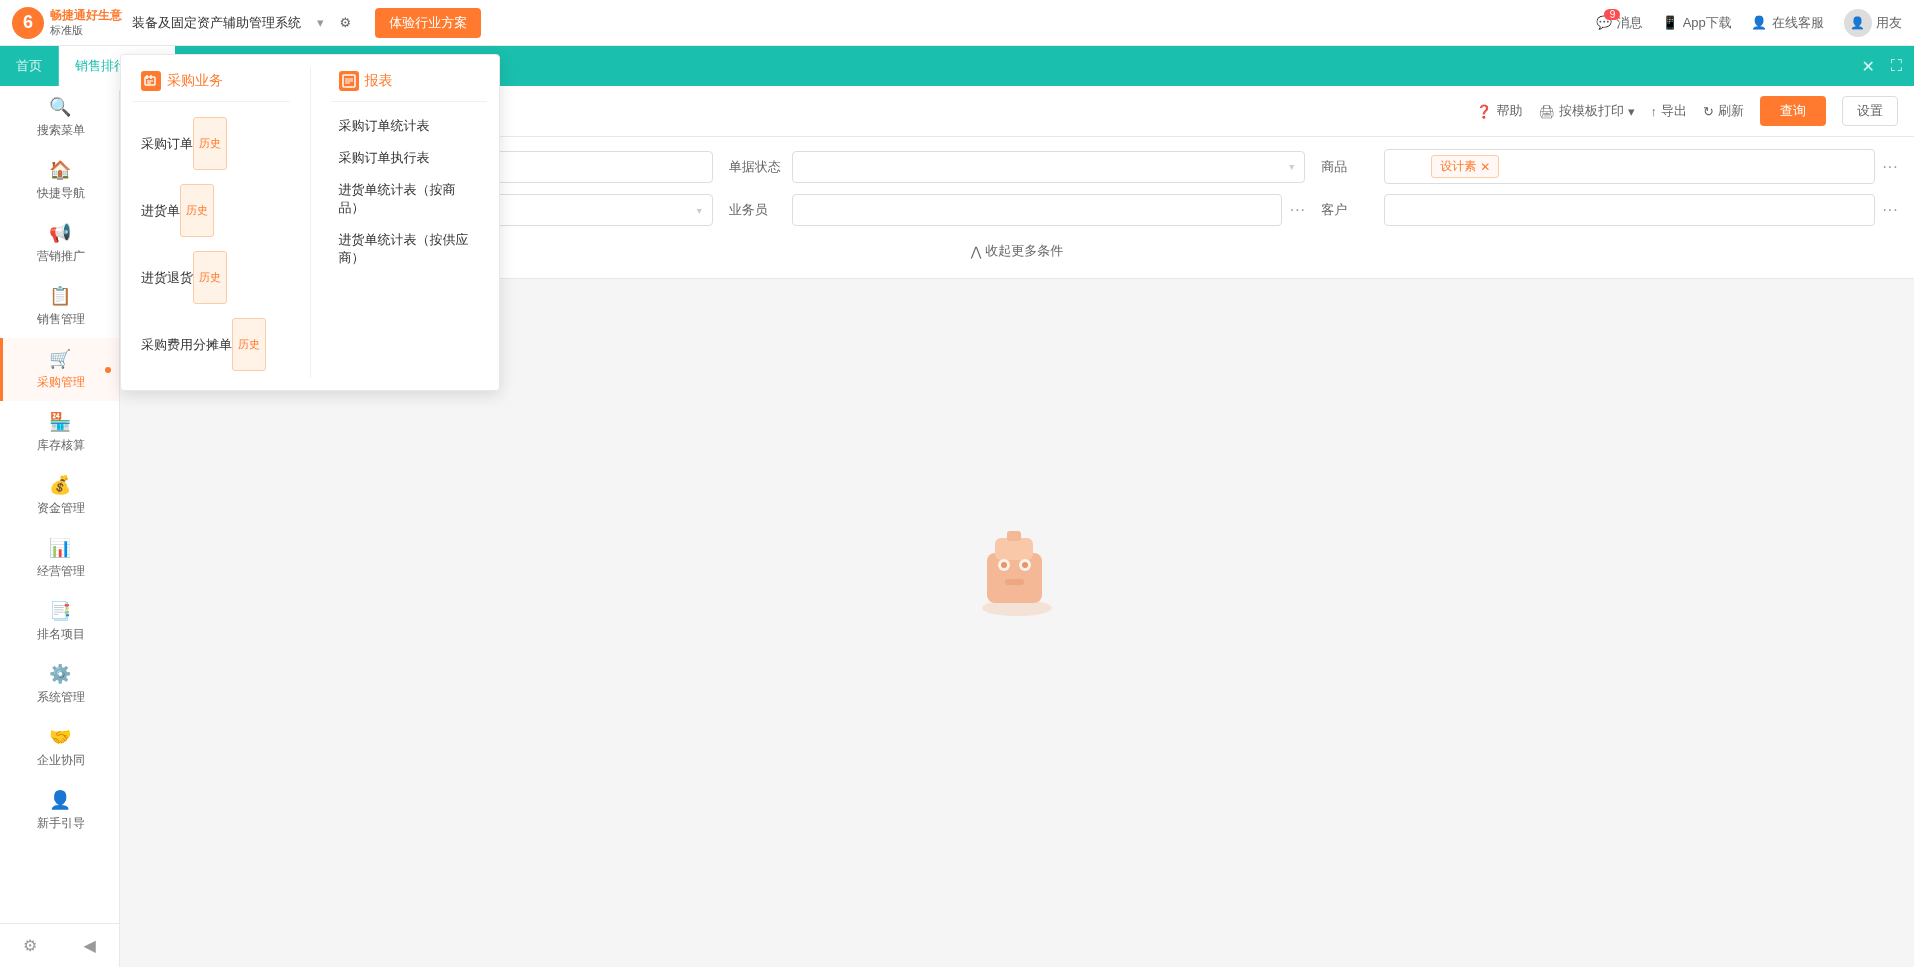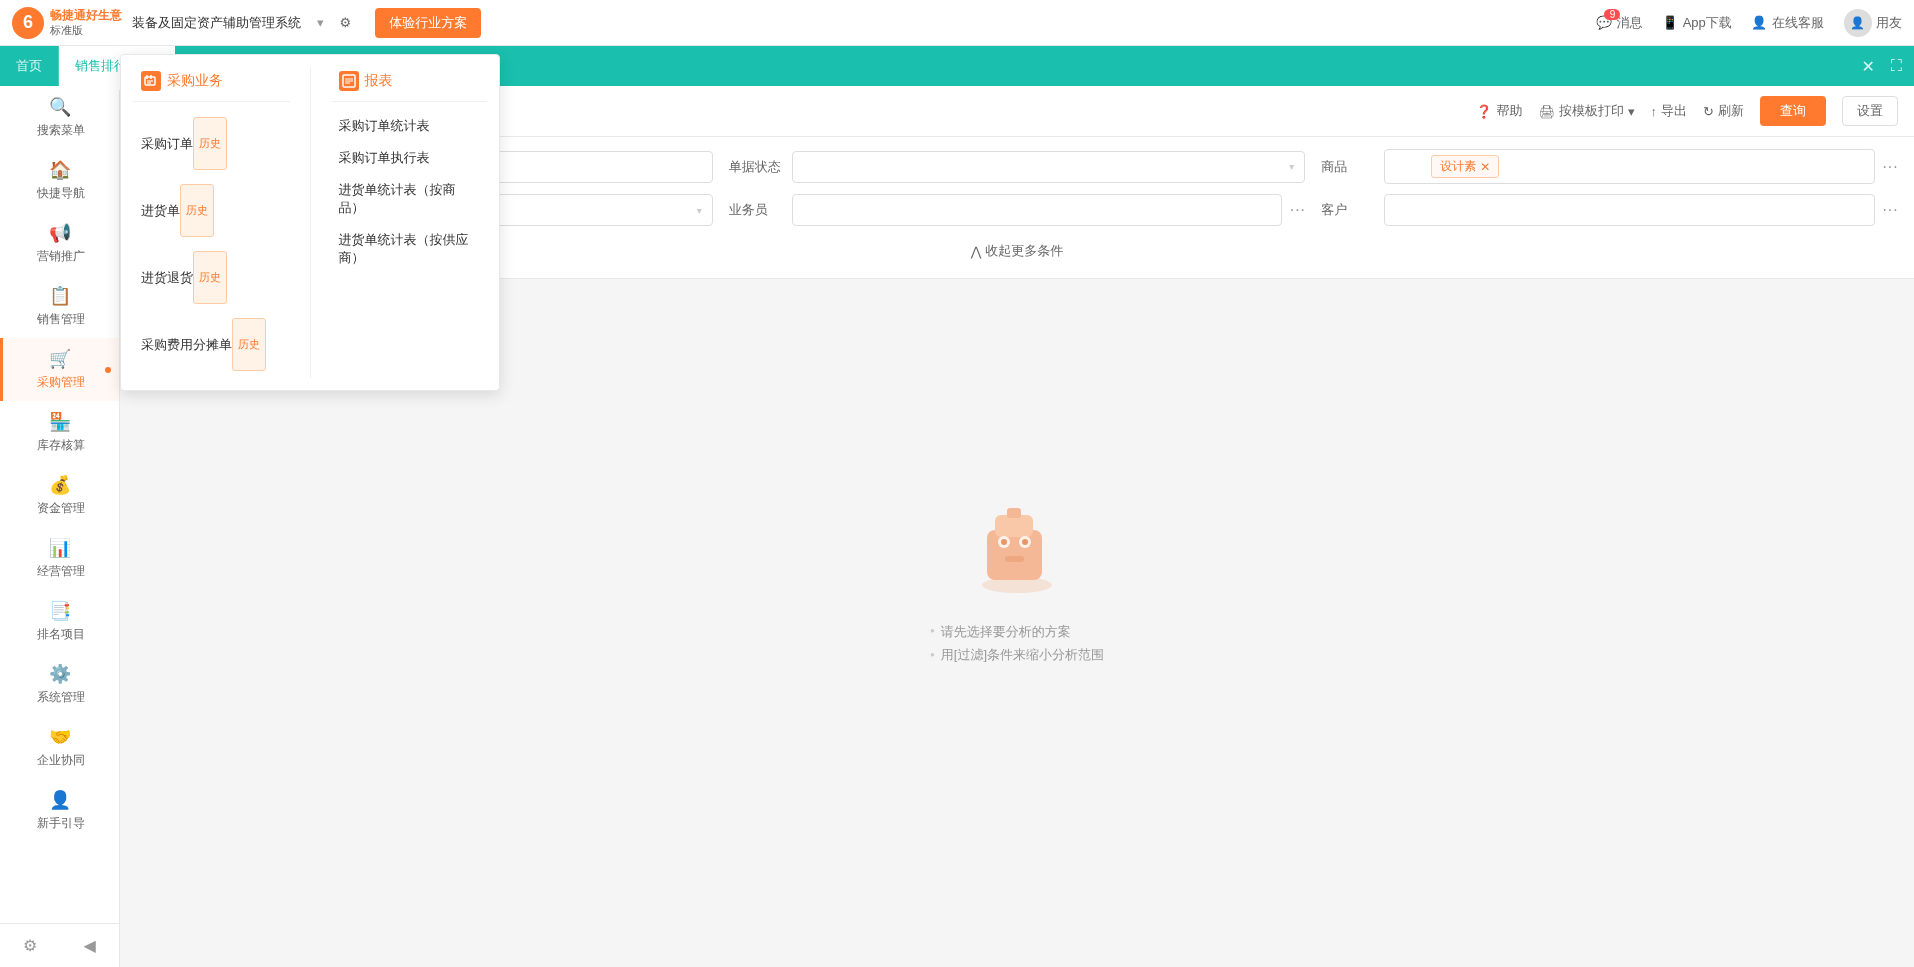--- a/index.html
+++ b/index.html
@@ -502,28 +502,20 @@
           <rect x="30" y="30" width="55" height="50" rx="8" fill="#f5b896"></rect>
           <rect x="38" y="15" width="38" height="22" rx="6" fill="#f8c8a8"></rect>
           <rect x="50" y="8" width="14" height="10" rx="3" fill="#f5b896"></rect>
           <circle cx="47" cy="42" r="6" fill="#fff" opacity="0.8"></circle>
           <circle cx="68" cy="42" r="6" fill="#fff" opacity="0.8"></circle>
           <circle cx="47" cy="42" r="3" fill="#e8956a"></circle>
           <circle cx="68" cy="42" r="3" fill="#e8956a"></circle>
           <rect x="48" y="56" width="19" height="6" rx="3" fill="#e8956a" opacity="0.5"></rect>
         </svg>
       </div>
-      <div class="empty-text">
-        <div class="empty-text-item">
-          <span>请先选择要分析的方案</span>
-        </div>
-        <div class="empty-text-item">
-          <span>用[过滤]条件来缩小分析范围</span>
-        </div>
-      </div>
     </div>
   </div>
 </div>
 
 <div class="dropdown-menu">
   <div class="menu-section">
     <div class="menu-section-title">
       <div class="menu-section-icon">
         <svg width="14" height="14" viewBox="0 0 14 14">
           <rect x="1" y="3" width="10" height="8" rx="1" fill="none" stroke="#fff" stroke-width="1.5"></rect>

